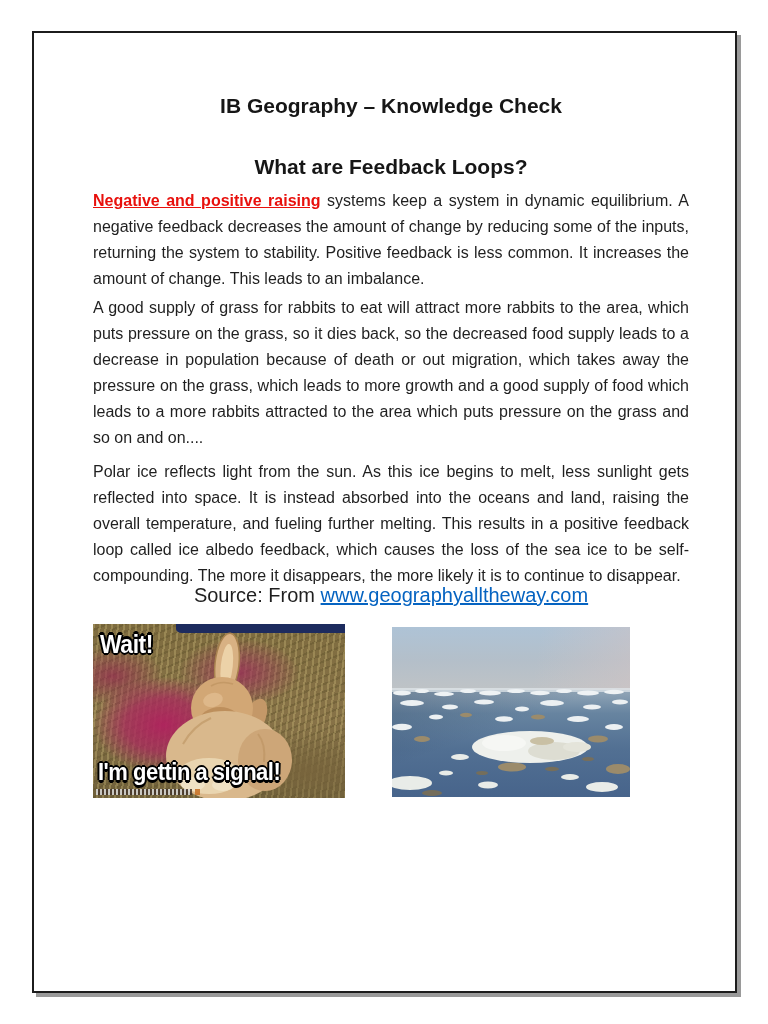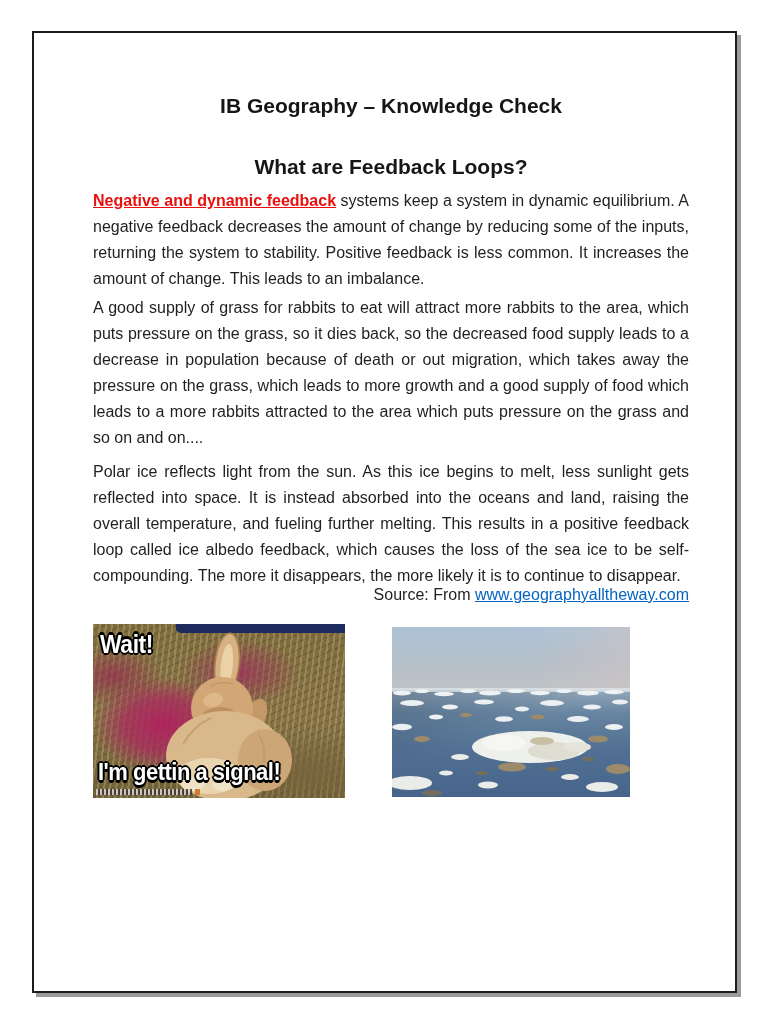--- a/index.html
+++ b/index.html
@@ -43,22 +43,22 @@
   .example-heading {
     font-size: 16px; line-height: 18px;
     font-weight: 700; text-decoration: underline;
     color: #151515; margin: 0;
   }
   .h-neg { margin-top: 5px; }
   .p-neg { margin-top: 3px; }
   .h-pos { margin-top: 49px; }
   .p-pos { margin-top: 8px; }
   .source-line {
-    font-size: 16px; line-height: 26px;
-    margin: -7px 0 0 0; text-align: right;
+    font-size: 20px; line-height: 26px;
+    margin: -7px 0 0 0; text-align: center;
   }
   .source-link { color: #0563c1; text-decoration: underline; cursor: pointer; }
 
   .images-row {
     display: flex; align-items: center;
     margin-top: 16px; gap: 47px;
   }
 
   
   .meme {
@@ -122,21 +122,21 @@
   .ice-floes { position: absolute; left: 0; top: 0; }
 </style>
 </head>
 <body>
 
 <div class="frame">
 
   <h1 class="doc-title">IB Geography – Knowledge Check</h1>
   <h2 class="doc-subtitle">What are Feedback Loops?</h2>
 
-  <p class="body-text p-intro"><span class="red-highlight">Negative and dynamic feedback</span><span> systems keep a system in dynamic equilibrium. A negative feedback decreases the amount of change by reducing some of the inputs, returning the system to stability. Positive feedback is less common. It increases the amount of change. This leads to an imbalance.</span></p>
+  <p class="body-text p-intro"><span class="red-highlight">Negative and positive raising</span><span> systems keep a system in dynamic equilibrium. A negative feedback decreases the amount of change by reducing some of the inputs, returning the system to stability. Positive feedback is less common. It increases the amount of change. This leads to an imbalance.</span></p>
 
   <p class="body-text p-neg">A good supply of grass for rabbits to eat will attract more rabbits to the area, which puts pressure on the grass, so it dies back, so the decreased food supply leads to a decrease in population because of death or out migration, which takes away the pressure on the grass, which leads to more growth and a good supply of food which leads to a more rabbits attracted to the area which puts pressure on the grass and so on and on....</p>
 
   <p class="body-text p-pos">Polar ice reflects light from the sun. As this ice begins to melt, less sunlight gets reflected into space. It is instead absorbed into the oceans and land, raising the overall temperature, and fueling further melting. This results in a positive feedback loop called ice albedo feedback, which causes the loss of the sea ice to be self-compounding. The more it disappears, the more likely it is to continue to disappear.</p>
 
   <p class="source-line"><span>Source: From </span><a class="source-link" href="#">www.geographyalltheway.com</a></p>
 
   <div class="images-row">
 
     <div class="meme">

